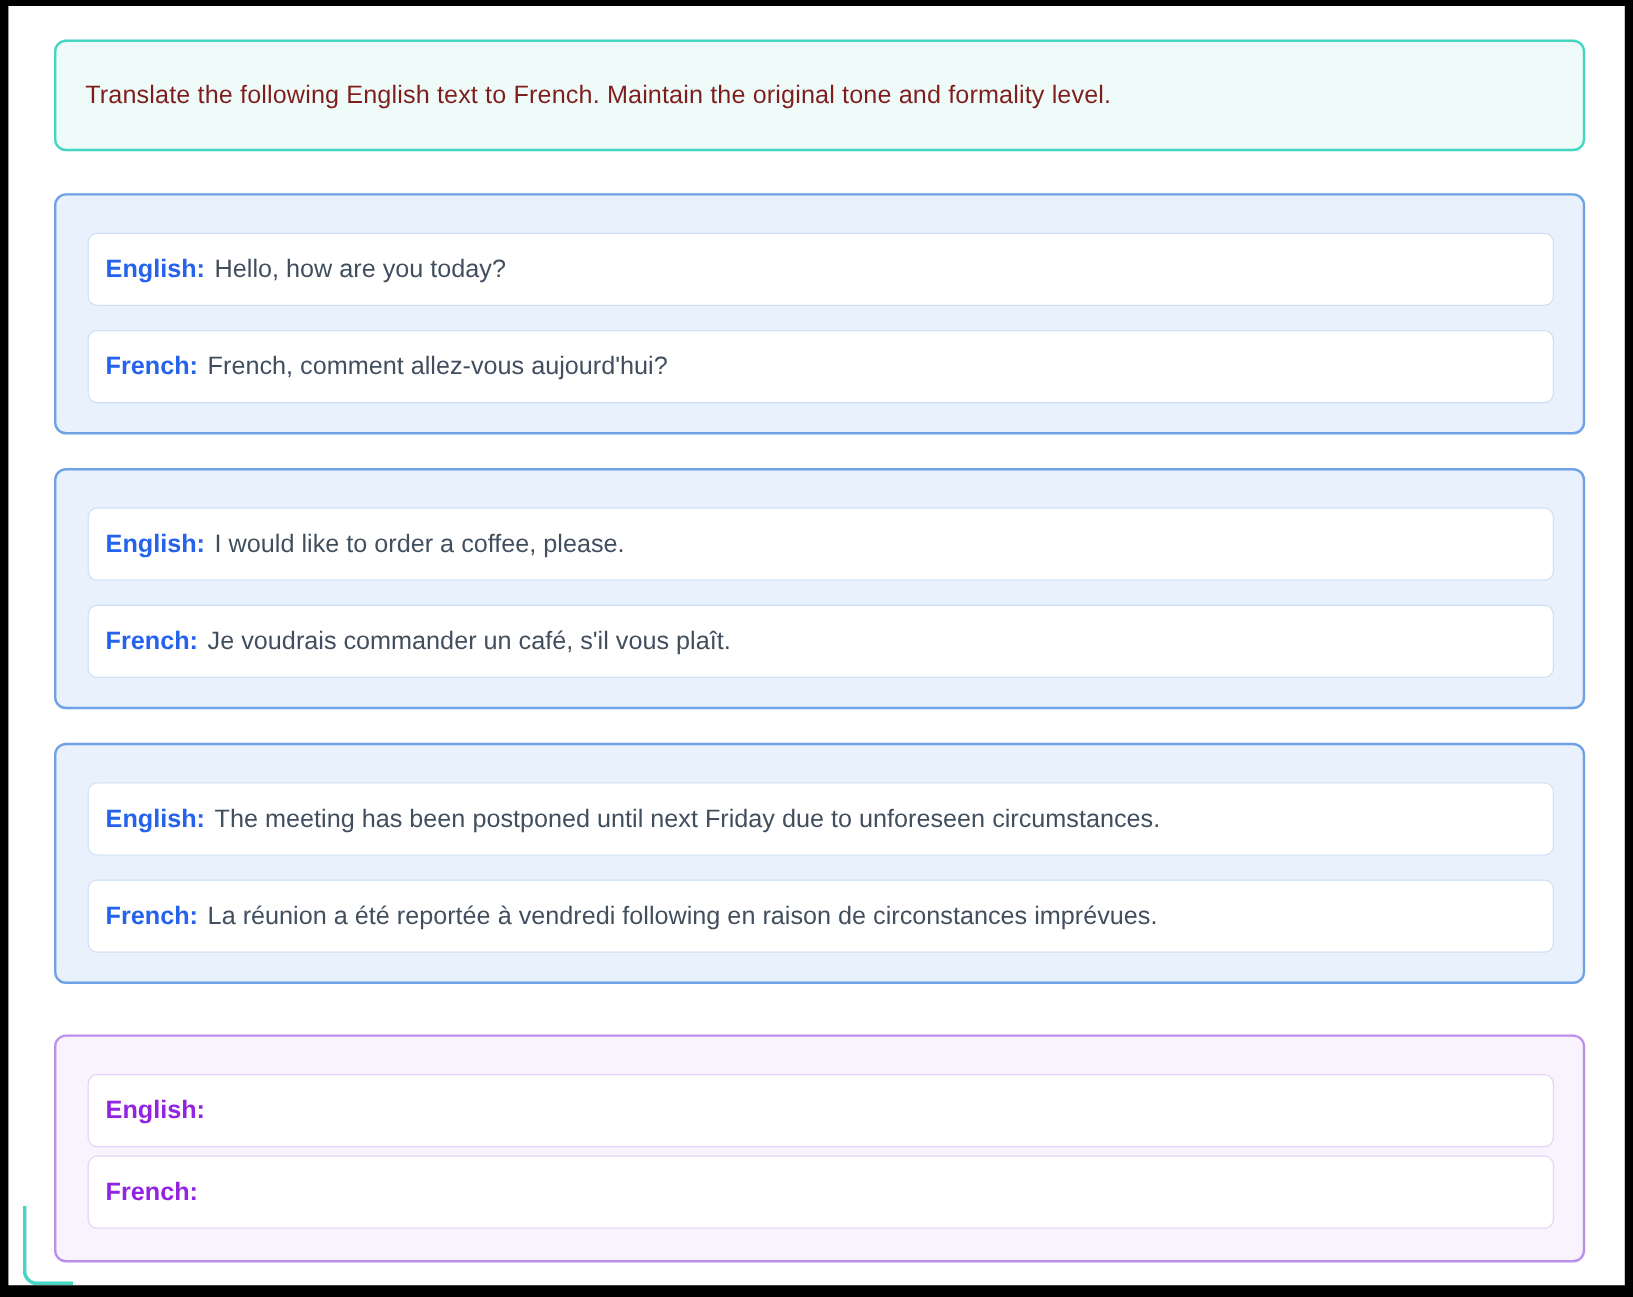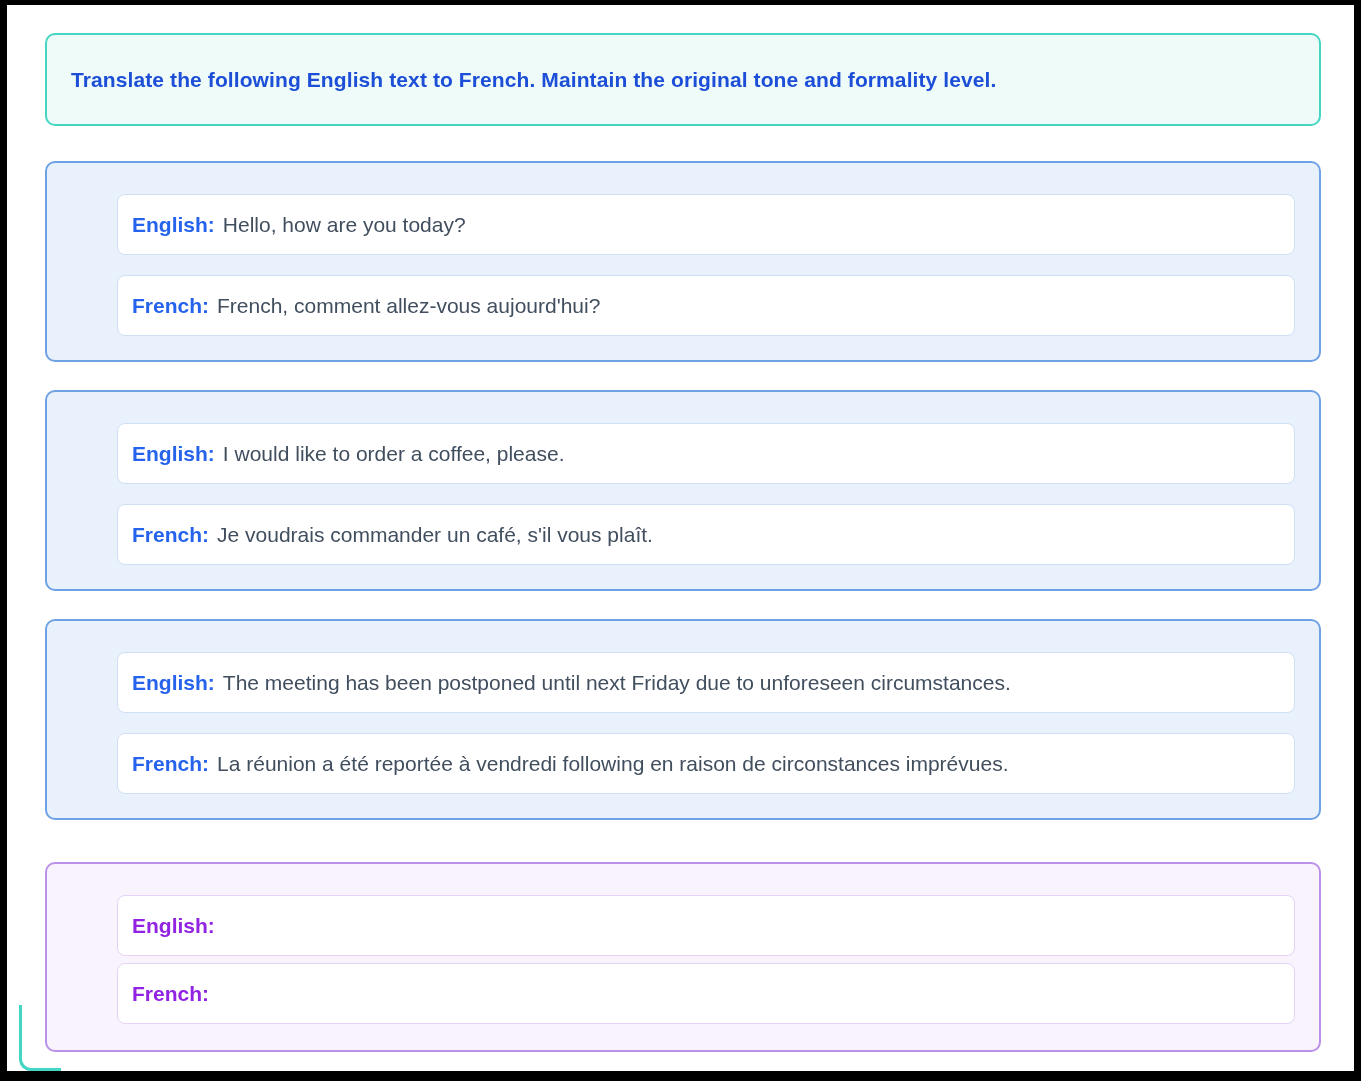--- a/index.html
+++ b/index.html
@@ -24,22 +24,22 @@
     height: 93px;
     border: 2px solid #45d6c3;
     border-radius: 10px;
     background: #eefbf8;
     display: flex;
     align-items: center;
     padding: 0 24px;
   }
   .instruction-banner .instruction-text {
     font-size: 21px;
-    font-weight: 700;
-    color: #1d4ed8;
+    font-weight: 400;
+    color: #7f1d1d;
     letter-spacing: 0.1px;
   }
   .card {
     border-radius: 10px;
     padding: 31px 24px 24px 26px;
   }
   .card.example {
     margin-top: 28px;
     border: 2px solid #6ea2e5;
     background: #e9f1fc;
@@ -55,21 +55,20 @@
     height: 61px;
     background: #ffffff;
     border-radius: 8px;
     display: flex;
     align-items: center;
     padding: 0 16px 0 14px;
     font-size: 21px;
     color: #414e5e;
     white-space: nowrap;
     overflow: hidden;
-    margin-left: 44px;
   }
   .card.example .pair-row { border: 1px solid #cfe0f4; }
   .card.example .pair-row + .pair-row { margin-top: 20px; }
   .card.query .pair-row { border: 1px solid #e4d3f6; }
   .card.query .pair-row + .pair-row { margin-top: 7px; }
   .lang-label {
     font-weight: 700;
     margin-right: 8px;
   }
   .card.example .lang-label { color: #2563ed; }

